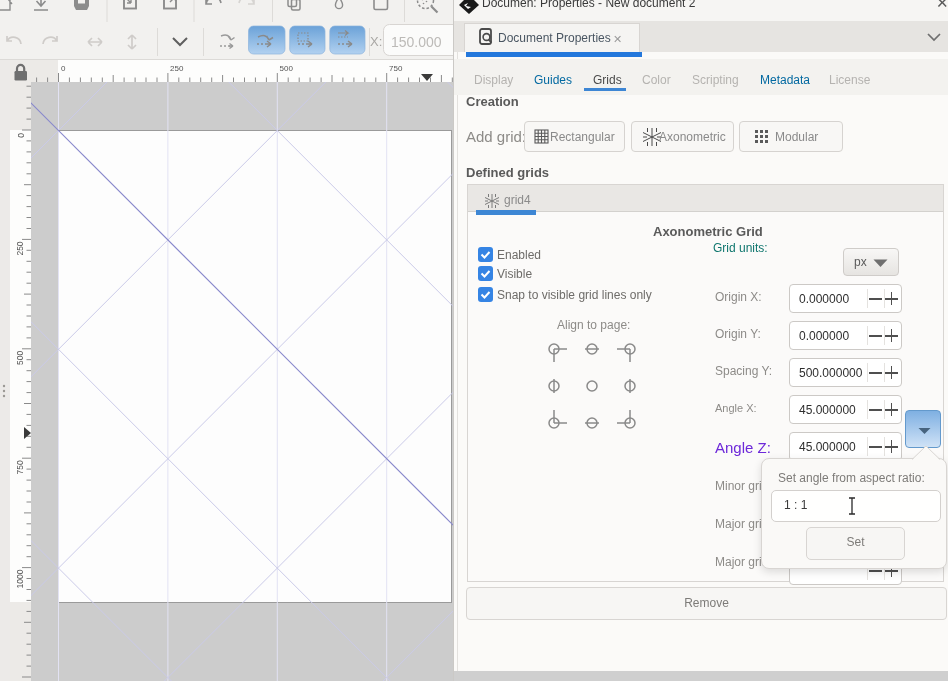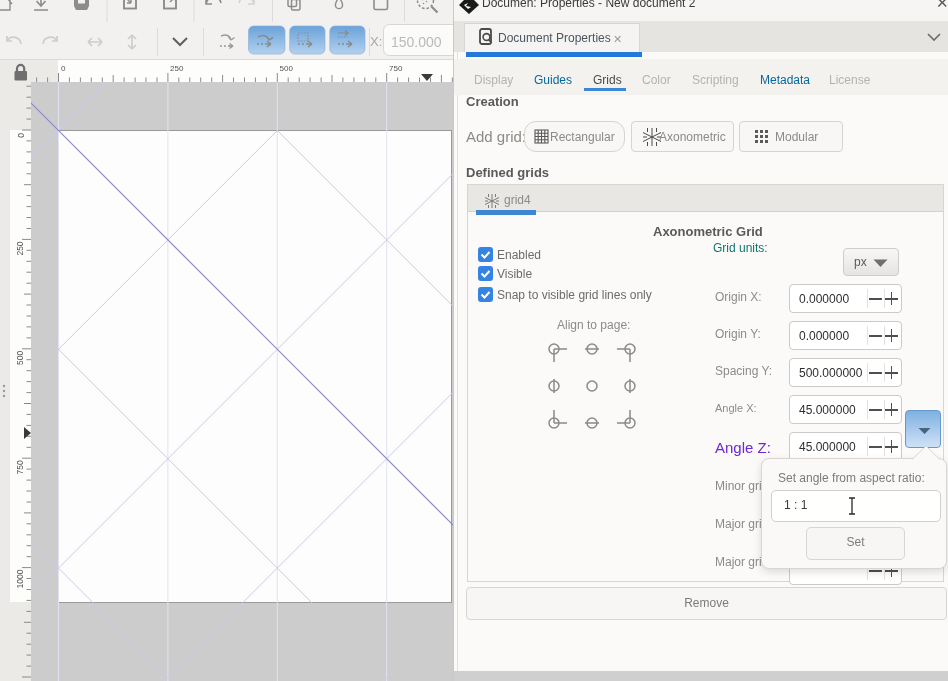--- a/index.html
+++ b/index.html
@@ -320,21 +320,21 @@
       <div class="abs" style="left:139px;top:14px;font-size:12px;color:#4a4a4a;">Grids</div>
       <div class="abs" style="left:188px;top:14px;font-size:12px;color:#b5b3b0;">Color</div>
       <div class="abs" style="left:238px;top:14px;font-size:12px;color:#b5b3b0;">Scripting</div>
       <div class="abs" style="left:306px;top:14px;font-size:12px;color:#0369a1;">Metadata</div>
       <div class="abs" style="left:375px;top:14px;font-size:12px;color:#b5b3b0;">License</div>
       <div class="abs" style="left:130px;top:29px;width:42px;height:3px;background:#3d86d4;"></div>
     </div>
 
     <div class="abs" style="left:12px;top:94px;font-size:13px;font-weight:bold;color:#5a5a5a;">Creation</div>
     <div class="abs" style="left:12px;top:128px;font-size:15px;color:#8d8b88;">Add grid:</div>
-    <div class="abs" style="left:70px;top:121px;width:101px;height:31px;background:#f8f7f5;border:1px solid #d6d3d0;border-radius:12px;box-sizing:border-box;padding-left:40px;">
+    <div class="abs" style="left:70px;top:121px;width:101px;height:31px;background:#f8f7f5;border:1px solid #d6d3d0;border-radius:4px;box-sizing:border-box;padding-left:40px;">
       <svg class="abs" style="left:9px;top:7px;" width="16" height="16">
         <g stroke="#5a5a5a" stroke-width="1.1" fill="none">
           <rect x="1" y="1" width="13" height="13"></rect>
           <path d="M4.2 1 v13 M7.5 1 v13 M10.8 1 v13 M1 4.2 h13 M1 7.5 h13 M1 10.8 h13"></path>
         </g>
       </svg>
       <div class="abs" style="left:25px;top:8px;font-size:12px;color:#8a8a8a;">Rectangular</div>
     </div>
     <div class="abs" style="left:285px;top:121px;width:104px;height:31px;background:#f8f7f5;border:1px solid #d6d3d0;border-radius:4px;box-sizing:border-box;">
       <svg class="abs" style="left:14px;top:7px;" width="16" height="16">

